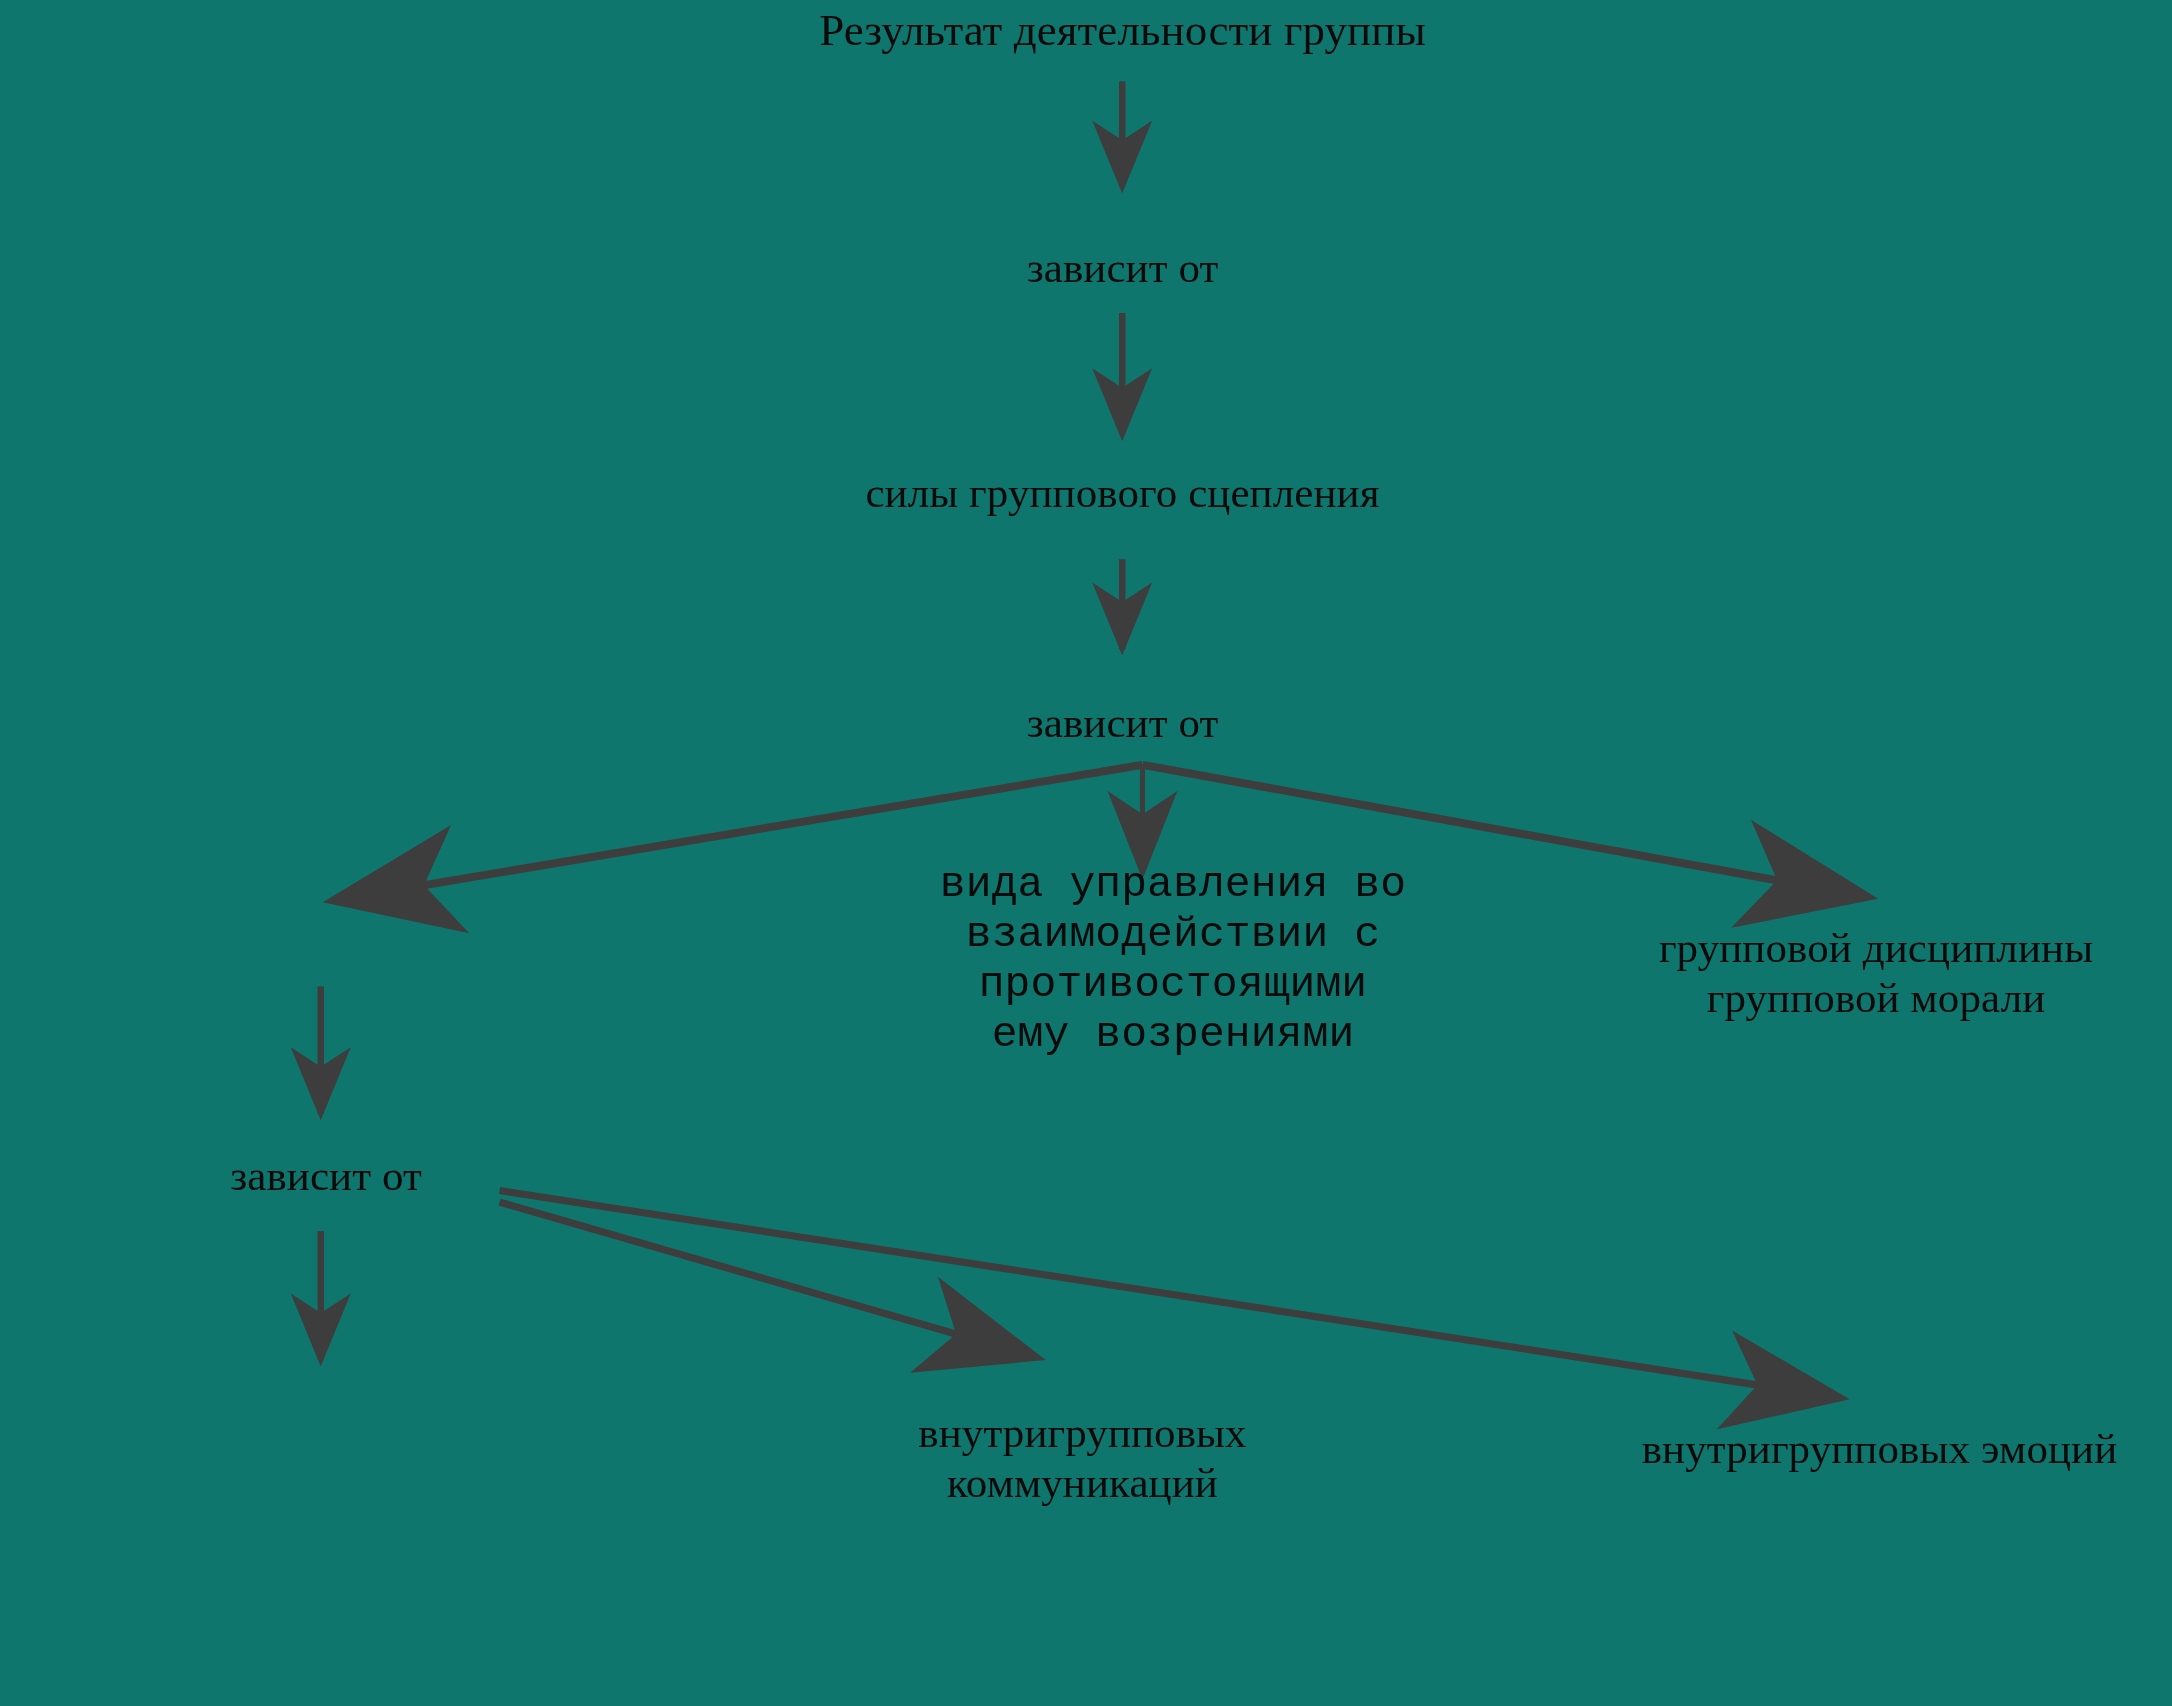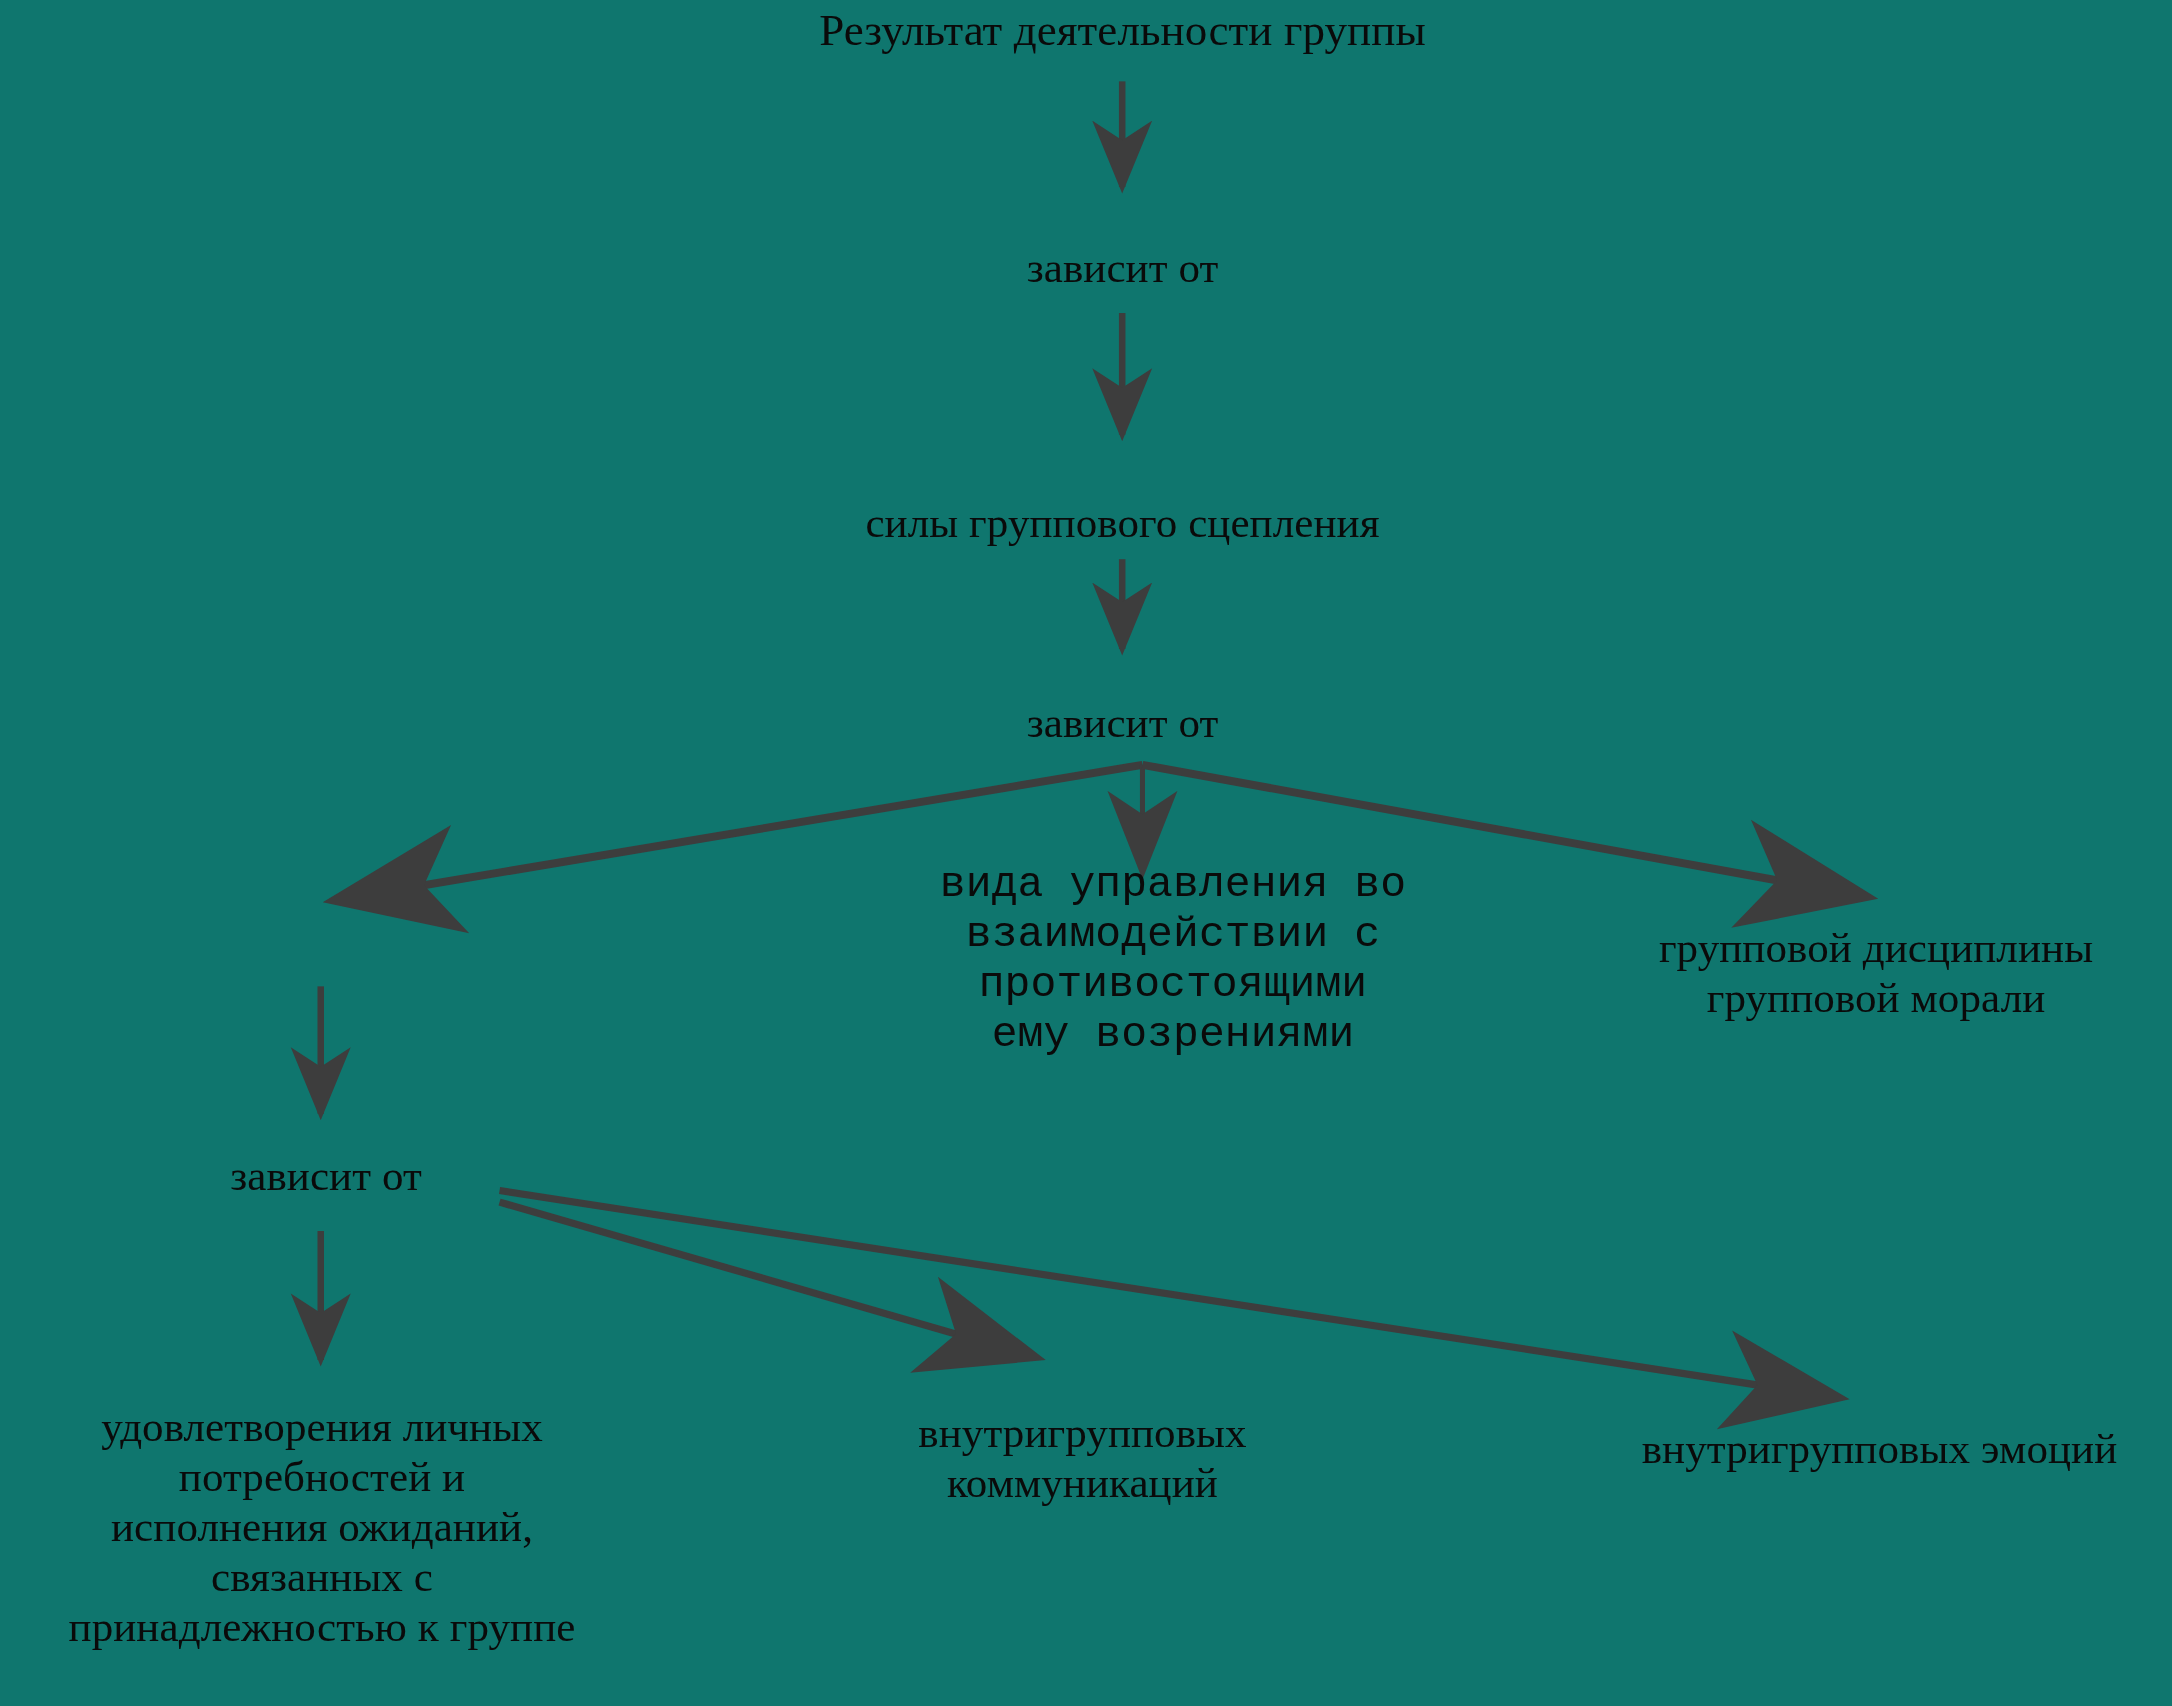--- a/index.html
+++ b/index.html
@@ -34,21 +34,21 @@
     white-space: pre-line;
     letter-spacing: 0.1px;
   }
   .node.title      { font-size: 45px; }
   .node.connector  { font-size: 43px; }
   .node.leaf       { font-size: 43px; }
 
   
   #node-root          { left: 652px;  top: 4.3px;    width: 941px; }
   #node-dep-1         { left: 833px; top: 243px;  width: 579px;  }
-  #node-forces        { left: 688px;  top: 498px;  width: 869px; }
+  #node-forces        { left: 688px;  top: 468px;  width: 869px; }
   #node-dep-2         { left: 833px; top: 698px;  width: 579px;  }
 
   #node-belonging     { left: 0px;    top: 923px; width: 659px;  }
   #node-management    { left: 898px; top: 860px; width: 550px; font-family: Liberation Mono, monospace;  }
   #node-discipline    { left: 1579px; top: 923px; width: 594px;  }
 
   #node-dep-3         { left: 109px;  top: 1151px; width: 434px;  }
 
   #node-needs         { left: 0px;    top: 1402px; width: 644px;  }
   #node-communication { left: 818px; top: 1408px; width: 529px;  }
@@ -98,23 +98,18 @@
 
   <div class="node leaf" id="node-management">вида управления во
 взаимодействии с
 противостоящими
 ему возрениями</div>
   <div class="node leaf" id="node-discipline">групповой дисциплины
 групповой морали</div>
 
   <div class="node connector" id="node-dep-3">зависит от</div>
 
-  <div class="node leaf" id="node-needs">удовлетворения личных
-потребностей и
-исполнения ожиданий,
-связанных с
-принадлежностью к группе</div>
   <div class="node leaf" id="node-communication">внутригрупповых
 коммуникаций</div>
   <div class="node leaf" id="node-emotions">внутригрупповых эмоций</div>
 
 </div>
 
 
 </body></html>

